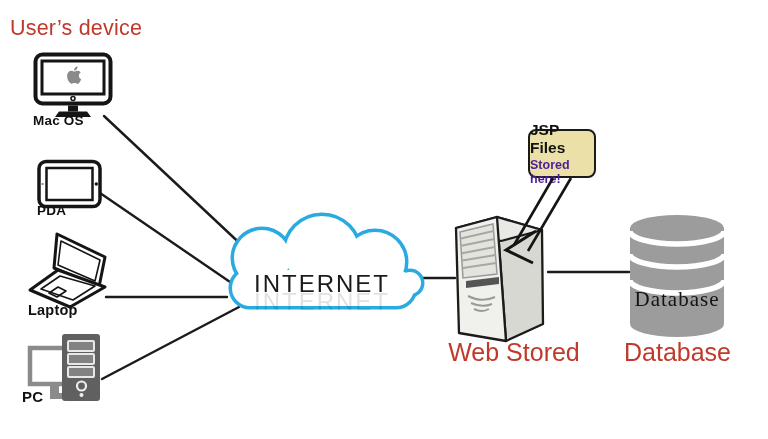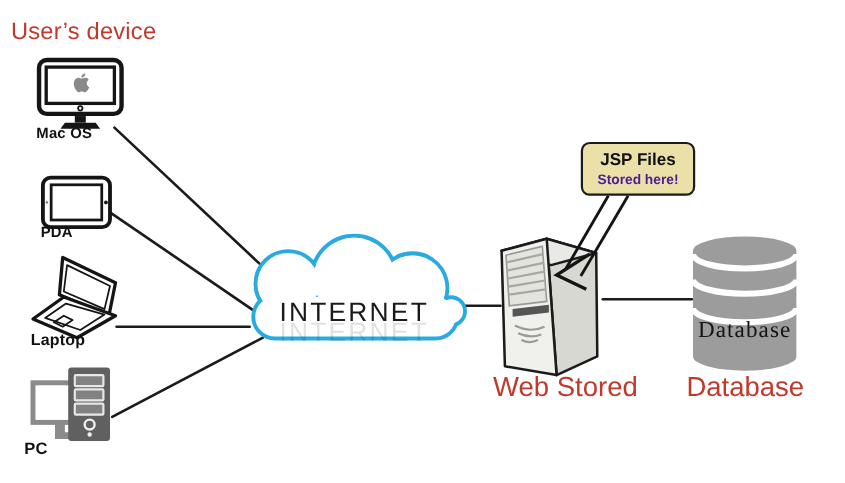--- a/index.html
+++ b/index.html
@@ -23,21 +23,21 @@
   }
   .dev-label{
     position:absolute;text-align:left;
     font-size:13.5px;font-weight:bold;color:#111;letter-spacing:.2px;
   }
   .red-label{
     position:absolute;text-align:center;
     font-size:25px;color:var(--accent-red);
   }
   .note{
-    position:absolute;left:528px;top:129px;width:104px;height:49px;
+    position:absolute;left:528px;top:129px;width:68px;height:49px;
     box-sizing:border-box;background:var(--note-bg);
     border:2.5px solid var(--ink);border-radius:8px;
     display:flex;flex-direction:column;align-items:center;justify-content:center;gap:1px;
   }
   .note .l1{font-size:15.5px;font-weight:bold;color:#111;}
   .note .l2{font-size:12.5px;font-weight:bold;color:#4c1d95;}
   
   .cs{stroke:var(--cloud-blue);stroke-width:7;fill:none;}
   .cf{fill:#fff;stroke:none;}
   .cloud-text{font-family:"Liberation Sans",sans-serif;font-size:24px;letter-spacing:2px;fill:#1a1a1a;}
@@ -95,21 +95,21 @@
   <svg class="abs" style="left:26px;top:332px;" width="82" height="78" viewBox="0 0 82 78">
     <rect x="4" y="16" width="46" height="36" fill="#fff" stroke="#8b8b8b" stroke-width="4.5"></rect>
     <path d="M24,52 h9 v9 h13 v6 H24 z" fill="#8b8b8b"></path>
     <rect x="36" y="2" width="38" height="67" rx="3" fill="#606060"></rect>
     <rect x="42" y="9" width="26" height="10" rx="1" fill="#828282" stroke="#e8e8e8" stroke-width="2"></rect>
     <rect x="42" y="22" width="26" height="10" rx="1" fill="#828282" stroke="#e8e8e8" stroke-width="2"></rect>
     <rect x="42" y="35" width="26" height="10" rx="1" fill="#828282" stroke="#e8e8e8" stroke-width="2"></rect>
     <circle cx="55.5" cy="54" r="4.5" fill="none" stroke="#eeeeee" stroke-width="2.2"></circle>
     <circle cx="55.5" cy="63" r="2" fill="#eeeeee"></circle>
   </svg>
-  <div class="dev-label" style="left:22px;top:400px;width:60px;font-size:15px;">PC</div>
+  <div class="dev-label" style="left:22px;top:388px;width:60px;font-size:15px;">PC</div>
 
   <svg class="abs" style="left:226px;top:210px;" width="200" height="104" viewBox="0 0 200 104">
 
     <rect class="cs" x="6" y="60" width="182" height="36" rx="18"></rect>
     <circle class="cs" cx="36" cy="48" r="28"></circle>
     <circle class="cs" cx="96" cy="43" r="37"></circle>
     <circle class="cs" cx="149" cy="52" r="30"></circle>
     <circle class="cs" cx="184" cy="73" r="11"></circle>
 
     <rect class="cf" x="6" y="60" width="182" height="36" rx="18"></rect>

